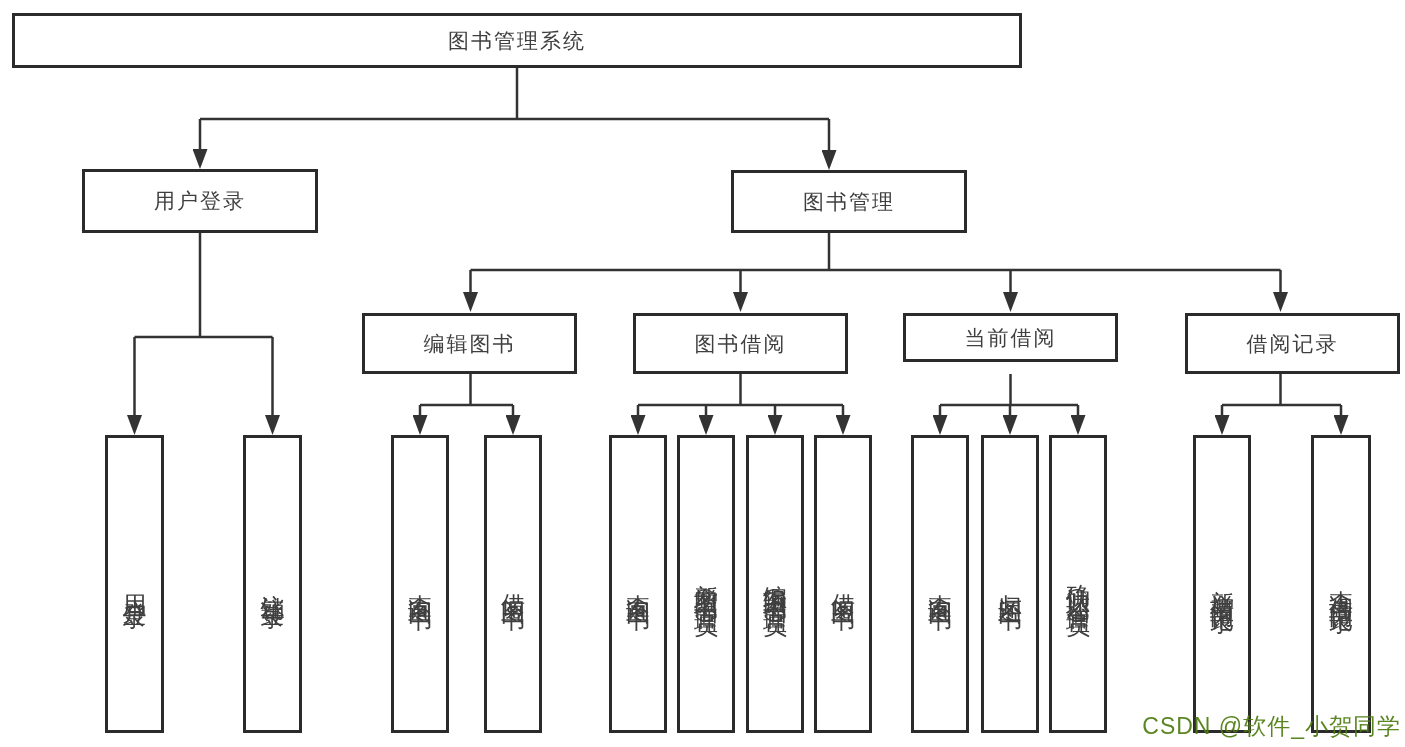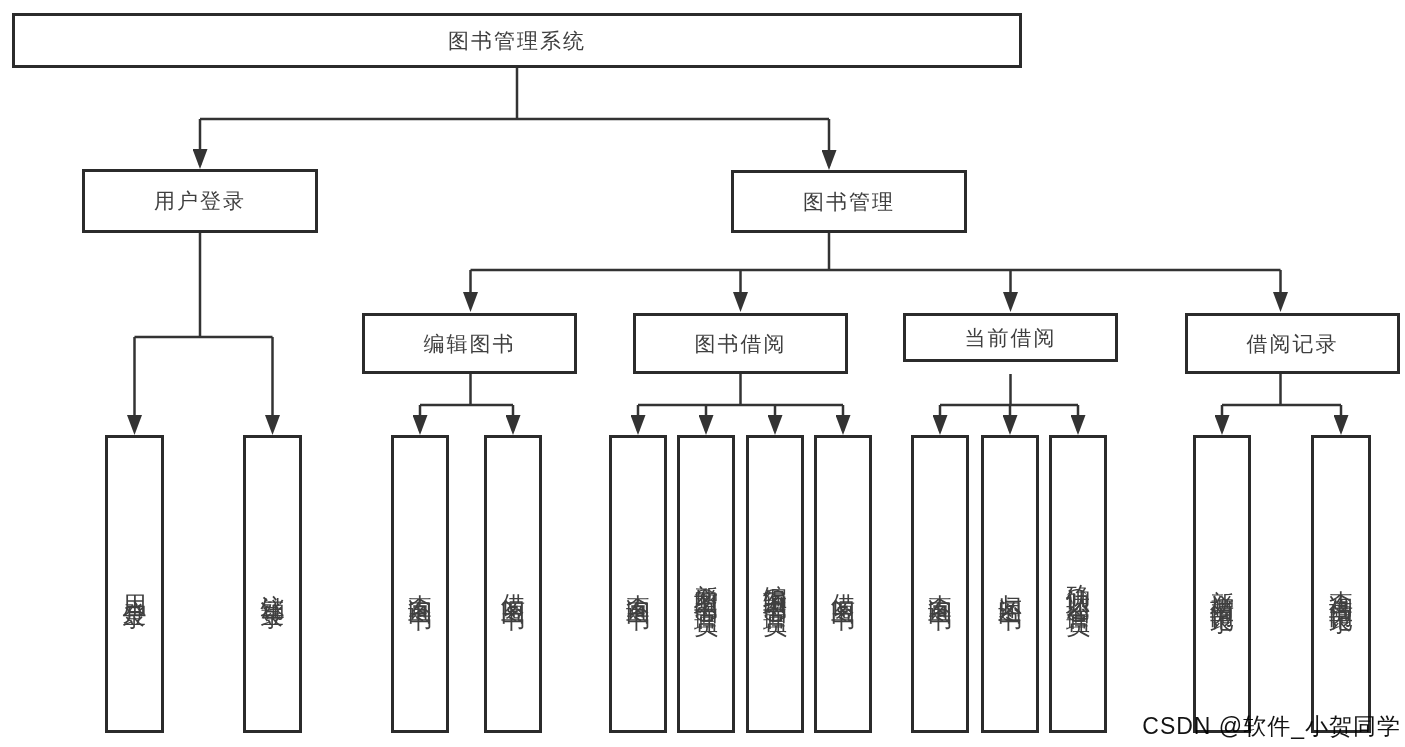--- a/index.html
+++ b/index.html
@@ -47,21 +47,21 @@
     font-size: 24px;
     letter-spacing: 0.18em;
     line-height: 1;
   }
   .watermark {
     position: absolute;
     right: 4px;
     top: 711px;
     font-size: 23px;
     letter-spacing: 1px;
-    color: #000000;
+    color: #4d7c0f;
     opacity: 0.92;
     white-space: nowrap;
     pointer-events: none;
   }
 </style>
 </head>
 <body>
 
 <div class="canvas">
 

